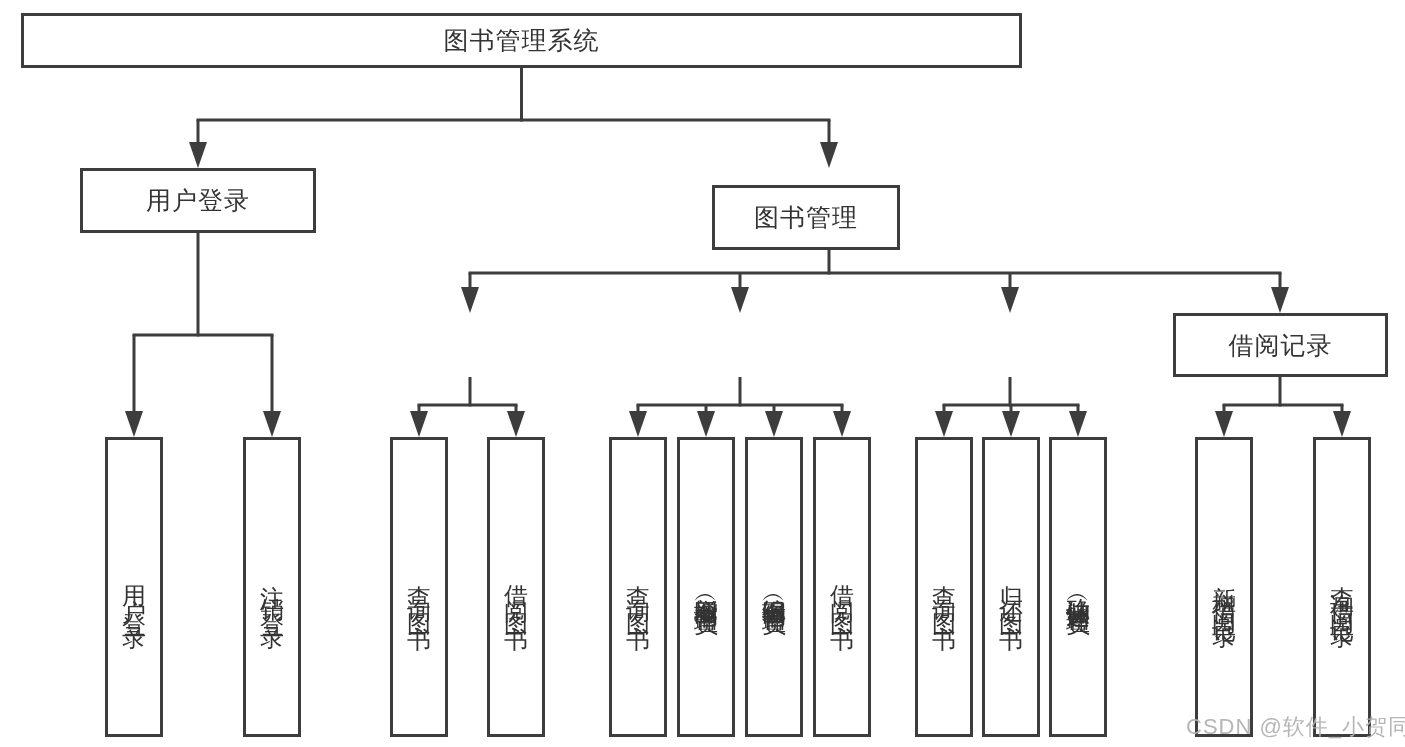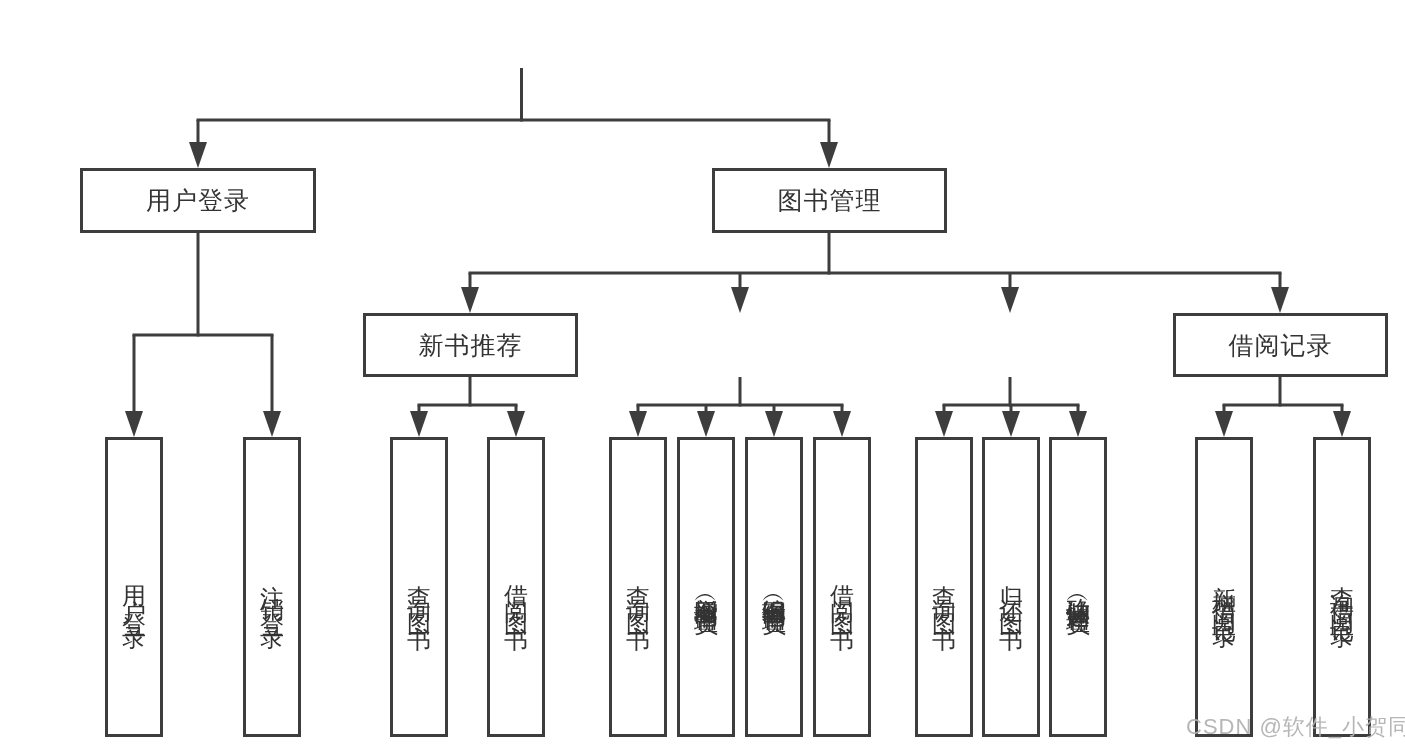--- a/index.html
+++ b/index.html
@@ -113,31 +113,31 @@
     <g>
       <line x1="1280" y1="377" x2="1280" y2="406.5"></line>
       <line x1="1222.5" y1="405" x2="1343.5" y2="405"></line>
       <line x1="1224" y1="405" x2="1224" y2="415"></line>
       <polygon points="1215,411 1233,411 1224,437"></polygon>
       <line x1="1342" y1="405" x2="1342" y2="415"></line>
       <polygon points="1333,411 1351,411 1342,437"></polygon>
     </g>
   </svg>
 
+  <div class="node h" style="left:21px;top:13px;width:1001px;height:55px">
+    <span class="lbl">图书管理系统</span>
+  </div>
 
   <div class="node h" style="left:80px;top:168px;width:236px;height:65px">
     <span class="lbl">用户登录</span>
   </div>
-  <div class="node h" style="left:712px;top:168px;width:235px;height:65px">
+  <div class="node h" style="left:712px;top:185px;width:188px;height:65px">
     <span class="lbl">图书管理</span>
   </div>
 
-  <div class="node h" style="left:363px;top:313px;width:215px;height:64px">
-    <span class="lbl">新书推荐</span>
-  </div>
   <div class="node h" style="left:1173px;top:313px;width:215px;height:64px">
     <span class="lbl">借阅记录</span>
   </div>
 
   <div class="node v" style="left:105px;top:437px;width:58px;height:300px">
     <span class="lbl v4">用户登录</span>
   </div>
   <div class="node v" style="left:243px;top:437px;width:58px;height:300px">
     <span class="lbl v4">注销登录</span>
   </div>

